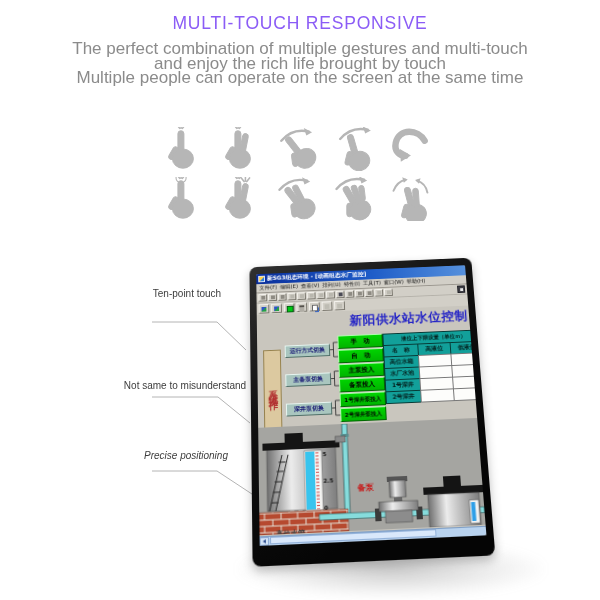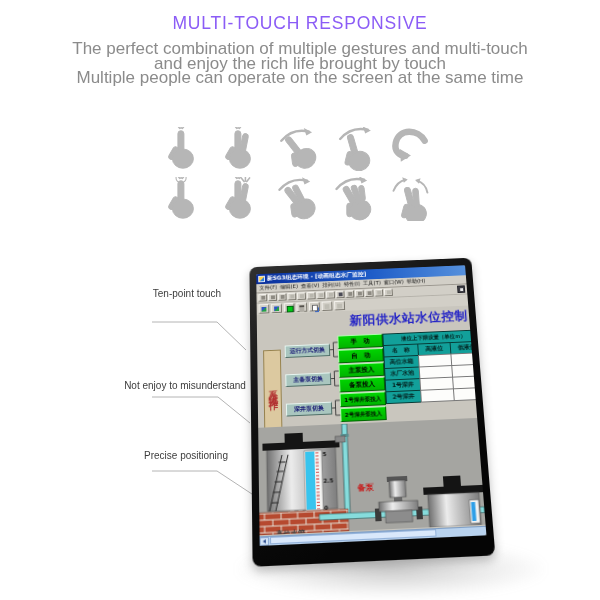--- a/index.html
+++ b/index.html
@@ -193,22 +193,22 @@
     </svg>
   </div>
 
   <svg class="callout-lines" width="600" height="600">
     <path d="M152 322 H217 L246 350" fill="none" stroke="#b4b4b4" stroke-width="1"></path>
     <path d="M152 397 H218 L250 423" fill="none" stroke="#b4b4b4" stroke-width="1"></path>
     <path d="M152 471 H217 L258 498" fill="none" stroke="#b4b4b4" stroke-width="1"></path>
   </svg>
 
   <div class="callout" style="left:187px;top:288px;">Ten-point touch</div>
-  <div class="callout" style="left:185px;top:380px;">Not enjoy to misunderstand</div>
-  <div class="callout" style="left:186px;top:450px;">Precise positioning</div>
+  <div class="callout" style="left:185px;top:380px;">Not same to misunderstand</div>
+  <div class="callout" style="left:186px;top:450px;font-style:italic;">Precise positioning</div>
 
   <div class="shadow"></div>
 
   <div class="monitor">
     <div class="screen">
 
       <div class="titlebar">
         <span class="app-icon"></span>
         <span class="titlebar-text">新SG3组态环境 - [动画组态水厂监控]</span>
       </div>

